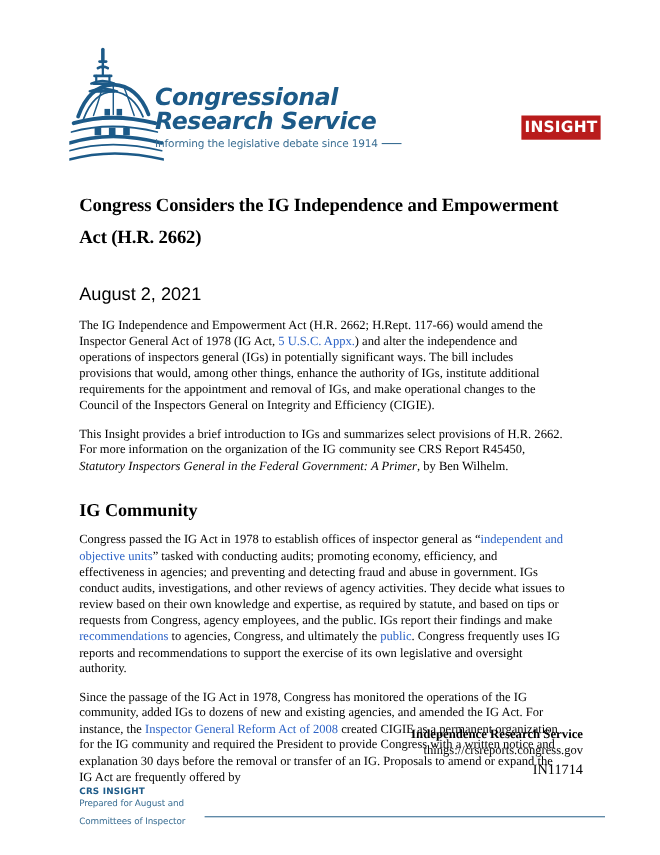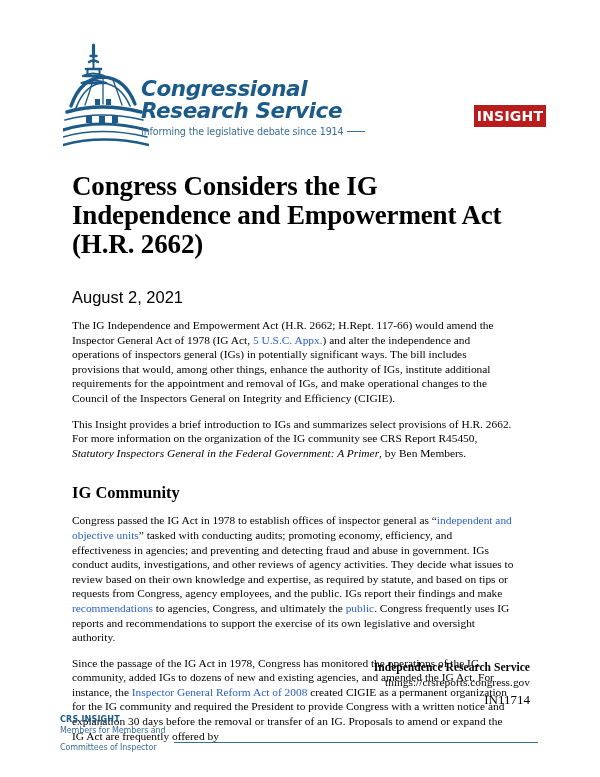--- a/index.html
+++ b/index.html
@@ -96,21 +96,21 @@
   
   .content {
     position: absolute;
     left: 72px;
     top: 172px;
     width: 458px;
   }
   h1.doc-title {
     font-family: "Liberation Serif", "DejaVu Serif", serif;
     font-weight: bold;
-    font-size: 27px;
+    font-size: 17px;
     line-height: 29px;
     margin: 0 0 0 0;
     letter-spacing: -0.15px;
     color: #000;
   }
   h2.doc-date {
     font-family: Liberation Sans, sans-serif;
     font-weight: normal;
     font-size: 16.5px;
     line-height: 22px;
@@ -164,21 +164,21 @@
     font-family: "Liberation Serif", "DejaVu Serif", serif;
     font-size: 13px;
     line-height: 15px;
     color: #000;
     margin-top: 2px;
   }
 
   
   .footer-left {
     position: absolute;
-    left: 60px;
+    left: 72px;
     top: 714px;
     width: 470px;
   }
   .fl-title {
     font-family: "DejaVu Sans", sans-serif;
     font-weight: bold;
     font-size: 8px;
     letter-spacing: 0.2px;
     color: #1c5a88;
     line-height: 11px;
@@ -265,38 +265,38 @@
 
   <div class="content">
 
     <h1 class="doc-title">Congress Considers the IG Independence and Empowerment Act (H.R. 2662)</h1>
 
     <h2 class="doc-date">August 2, 2021</h2>
 
     <p class="para"><span>The IG Independence and Empowerment Act (H.R. 2662; H.Rept. 117-66) would amend the Inspector General Act of 1978 (IG Act, </span><a class="lnk" href="#">5 U.S.C. Appx.</a><span>) and alter the independence and operations of inspectors general (IGs) in potentially significant ways. The bill includes provisions that would, among other things, enhance the authority of IGs, institute additional requirements for the appointment and removal of IGs, and make operational changes to the Council of the Inspectors General on Integrity and Efficiency (CIGIE).</span></p>
 
 
-    <p class="para"><span>This Insight provides a brief introduction to IGs and summarizes select provisions of H.R. 2662. For more information on the organization of the IG community see CRS Report R45450, </span><span class="ital">Statutory Inspectors General in the Federal Government: A Primer</span><span>, by Ben Members.</span></p>
+    <p class="para"><span>This Insight provides a brief introduction to IGs and summarizes select provisions of H.R. 2662. For more information on the organization of the IG community see CRS Report R45450, </span><span class="ital">Statutory Inspectors General in the Federal Government: A Primer</span><span>, by Ben Wilhelm.</span></p>
 
     <h2 class="section-head">IG Community</h2>
 
     <p class="para"><span>Congress passed the IG Act in 1978 to establish offices of inspector general as “</span><a class="lnk" href="#">independent and objective units</a><span>” tasked with conducting audits; promoting economy, efficiency, and effectiveness in agencies; and preventing and detecting fraud and abuse in government. IGs conduct audits, investigations, and other reviews of agency activities. They decide what issues to review based on their own knowledge and expertise, as required by statute, and based on tips or requests from Congress, agency employees, and the public. IGs report their findings and make </span><a class="lnk" href="#">recommendations</a><span> to agencies, Congress, and ultimately the </span><a class="lnk" href="#">public</a><span>. Congress frequently uses IG reports and recommendations to support the exercise of its own legislative  and oversight authority.</span></p>
 
     <p class="para"><span>Since the passage of the IG Act in 1978, Congress has monitored the operations of the IG community, added IGs to dozens of new and existing agencies, and amended the IG Act. For instance, the </span><a class="lnk" href="#">Inspector General Reform Act of 2008</a><span> created CIGIE as a permanent organization for the IG community and required the President to provide Congress with a written notice and explanation 30 days before the removal or transfer of an IG. Proposals to amend or expand the IG Act are frequently offered by</span></p>
 
   </div>
 
   <div class="footer-right">
     <div class="fr-org">Independence Research Service</div>
     <div class="fr-url">things://crsreports.congress.gov</div>
     <div class="fr-num">IN11714</div>
   </div>
 
   <div class="footer-left">
     <div class="fl-title">CRS INSIGHT</div>
-    <div class="fl-sub">Members for Members and</div>
+    <div class="fl-sub">Prepared for August and</div>
     <div class="fl-rowline">
       <span class="fl-sub">Committees of Inspector</span>
       <span class="fl-rule"></span>
     </div>
   </div>
 
 </div>
 
 </body></html>

